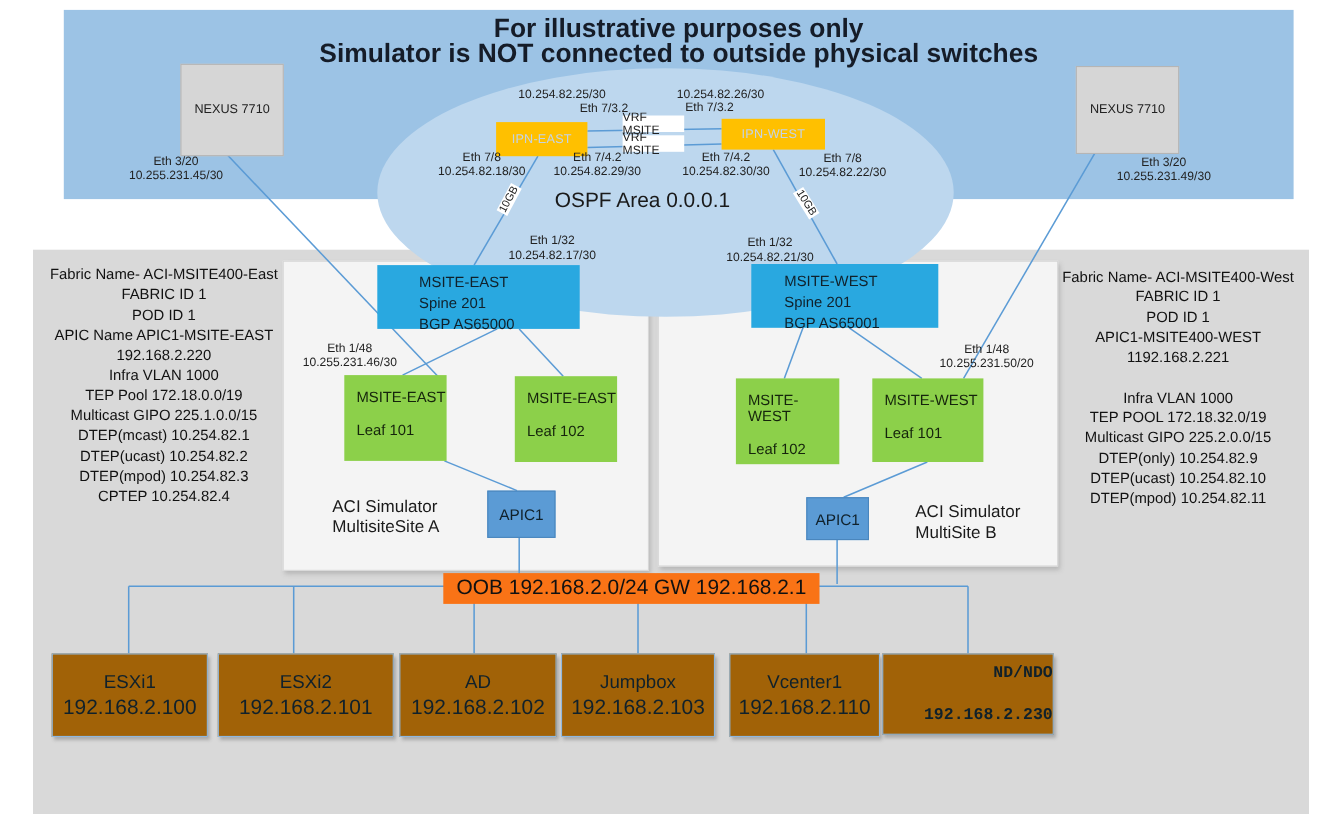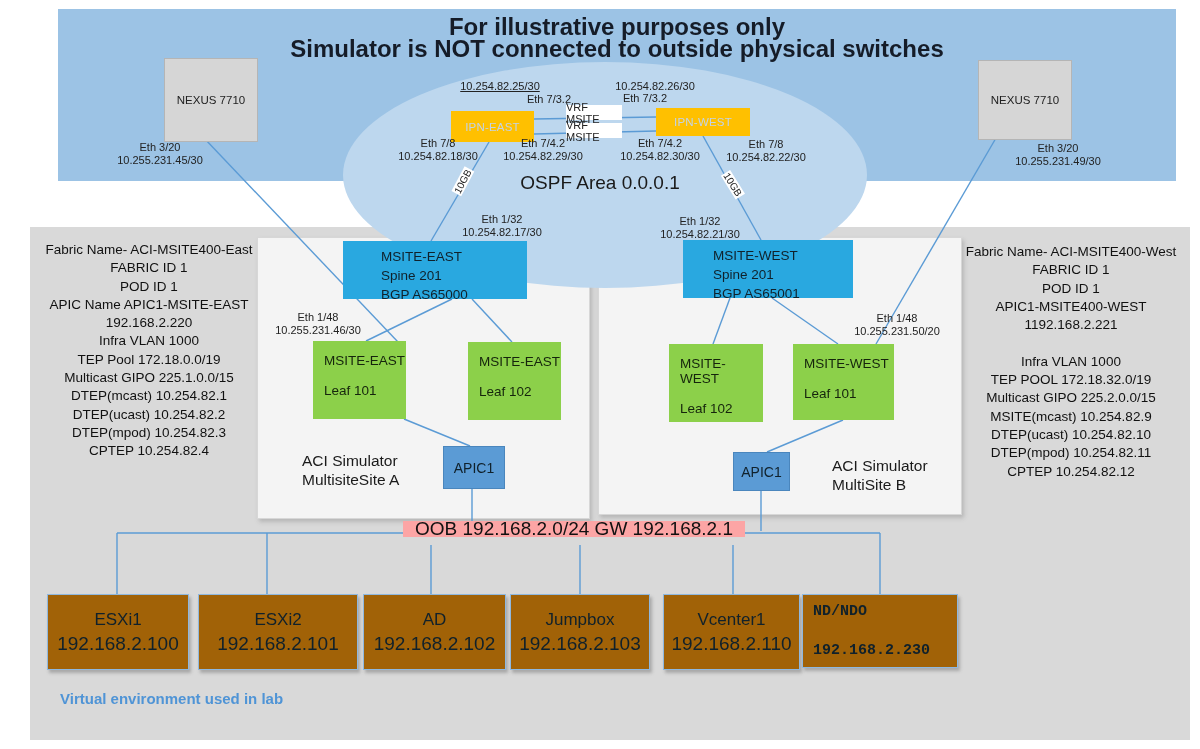--- a/index.html
+++ b/index.html
@@ -34,29 +34,29 @@
   .vrf{position:absolute;width:56px;height:15px;background:#fff;font-size:11px;
        display:flex;align-items:center;justify-content:center;color:#222;}
   .gbe{position:absolute;background:#fff;font-size:10px;color:#222;padding:0 1px;
        white-space:nowrap;}
   .ospf-label{font-size:19px;color:#1a1a1a;transform:translateX(-50%);white-space:nowrap;}
   
   .info{font-size:13.5px;line-height:18.3px;text-align:center;color:#111;}
   .info .info-line{min-height:18.3px;white-space:nowrap;}
   .caption{font-size:15.5px;line-height:19px;color:#1a1a1a;}
   
-  .oob{left:403px;top:521px;width:342px;height:16px;background:#fca5a5;display:flex;
+  .oob{left:403px;top:521px;width:342px;height:28px;background:#f97316;display:flex;
        align-items:center;justify-content:center;font-size:19px;color:#111;white-space:nowrap;}
   
   .server{top:594px;height:74px;background:#a16207;border:1px solid #8FB8DF;
           box-shadow:2px 3px 3px rgba(110,110,110,.45);display:flex;flex-direction:column;
           align-items:center;justify-content:center;gap:3px;color:#10212b;}
   .server .s-name{font-size:17px;}
   .server .s-ip{font-size:19px;}
-  .server.mono{align-items:flex-start;padding-left:10px;box-sizing:border-box;gap:22px;}
+  .server.mono{align-items:flex-end;padding-left:10px;box-sizing:border-box;gap:22px;}
   .server.mono .s-name,.server.mono .s-ip{font-family:"Liberation Mono","DejaVu Sans Mono",monospace;
           font-weight:bold;font-size:15px;}
   .footer-note{left:60px;top:690px;font-size:15px;font-weight:bold;color:#4F94D6;}
   svg.wires{position:absolute;left:0;top:0;pointer-events:none;}
 </style>
 </head>
 <body>
 
 <div class="stage">
 
@@ -110,21 +110,21 @@
     <div>10.255.231.49/30</div>
   </div>
 
   <div class="abs ipn" style="left:451px;top:111px;width:83px;height:31px;">
     <span>IPN-EAST</span>
   </div>
   <div class="abs ipn" style="left:656px;top:108px;width:94px;height:28px;">
     <span>IPN-WEST</span>
   </div>
 
-  <div class="lbl" style="left:500px;top:80px;text-decoration:underline;">10.254.82.25/30</div>
+  <div class="lbl" style="left:511px;top:80px;">10.254.82.25/30</div>
   <div class="lbl" style="left:549px;top:93px;">Eth 7/3.2</div>
   <div class="lbl" style="left:655px;top:80px;">10.254.82.26/30</div>
   <div class="lbl" style="left:645px;top:92px;">Eth 7/3.2</div>
   <div class="vrf" style="left:566px;top:105px;">VRF MSITE</div>
   <div class="vrf" style="left:566px;top:123px;">VRF MSITE</div>
 
   <div class="lbl" style="left:438px;top:137px;">
     <div>Eth 7/8</div>
     <div>10.254.82.18/30</div>
   </div>
@@ -134,21 +134,21 @@
   </div>
   <div class="lbl" style="left:660px;top:137px;">
     <div>Eth 7/4.2</div>
     <div>10.254.82.30/30</div>
   </div>
   <div class="lbl" style="left:766px;top:138px;">
     <div>Eth 7/8</div>
     <div>10.254.82.22/30</div>
   </div>
 
-  <div class="abs ospf-label" style="left:600px;top:172px;">OSPF Area 0.0.0.1</div>
+  <div class="abs ospf-label" style="left:584px;top:172px;">OSPF Area 0.0.0.1</div>
 
   <div class="gbe" style="left:449px;top:176px;transform:rotate(-62deg);">10GB</div>
   <div class="gbe" style="left:719px;top:179px;transform:rotate(58deg);">10GB</div>
 
   <div class="lbl" style="left:502px;top:213px;">
     <div>Eth 1/32</div>
     <div>10.254.82.17/30</div>
   </div>
   <div class="lbl" style="left:700px;top:215px;">
     <div>Eth 1/32</div>
@@ -225,24 +225,23 @@
   <div class="abs info" style="left:956px;top:243px;width:230px;">
     <div class="info-line">Fabric Name- ACI-MSITE400-West</div>
     <div class="info-line">FABRIC ID 1</div>
     <div class="info-line">POD ID 1</div>
     <div class="info-line">APIC1-MSITE400-WEST</div>
     <div class="info-line">1192.168.2.221</div>
     <div class="info-line"></div>
     <div class="info-line">Infra VLAN 1000</div>
     <div class="info-line">TEP POOL 172.18.32.0/19</div>
     <div class="info-line">Multicast GIPO 225.2.0.0/15</div>
-    <div class="info-line">MSITE(mcast) 10.254.82.9</div>
+    <div class="info-line">DTEP(only) 10.254.82.9</div>
     <div class="info-line">DTEP(ucast) 10.254.82.10</div>
     <div class="info-line">DTEP(mpod) 10.254.82.11</div>
-    <div class="info-line">CPTEP 10.254.82.12</div>
   </div>
 
   <div class="abs oob">OOB 192.168.2.0/24 GW 192.168.2.1</div>
 
   <div class="abs server" style="left:47px;width:140px;">
     <div class="s-name">ESXi1</div>
     <div class="s-ip">192.168.2.100</div>
   </div>
   <div class="abs server" style="left:198px;width:158px;">
     <div class="s-name">ESXi2</div>
@@ -258,15 +257,14 @@
   </div>
   <div class="abs server" style="left:663px;width:135px;">
     <div class="s-name">Vcenter1</div>
     <div class="s-ip">192.168.2.110</div>
   </div>
   <div class="abs server mono" style="left:802px;width:156px;">
     <div class="s-name">ND/NDO</div>
     <div class="s-ip">192.168.2.230</div>
   </div>
 
-  <div class="abs footer-note">Virtual environment used in lab</div>
 
 </div>
 
 </body></html>

